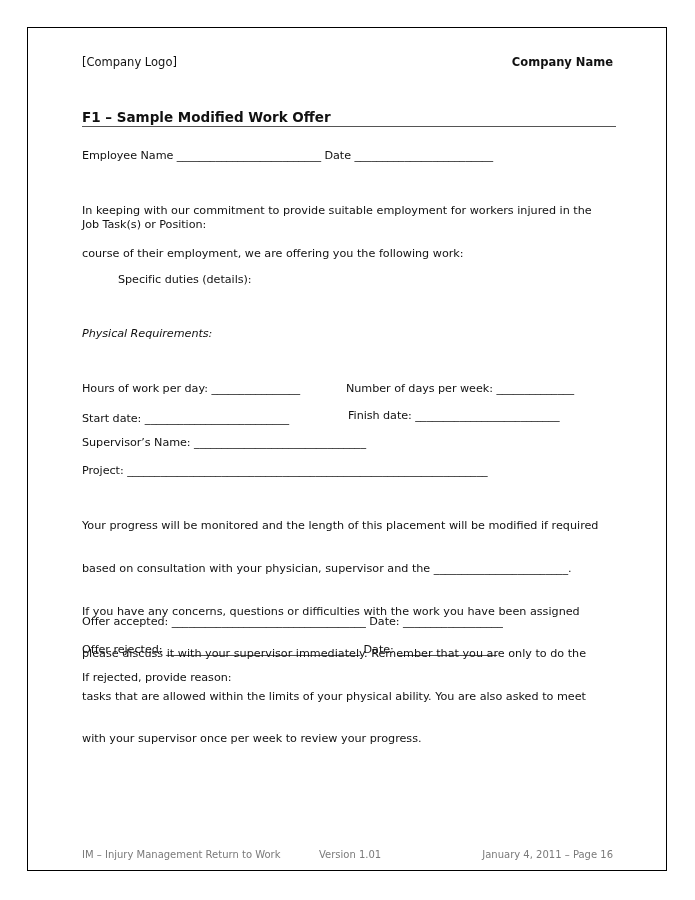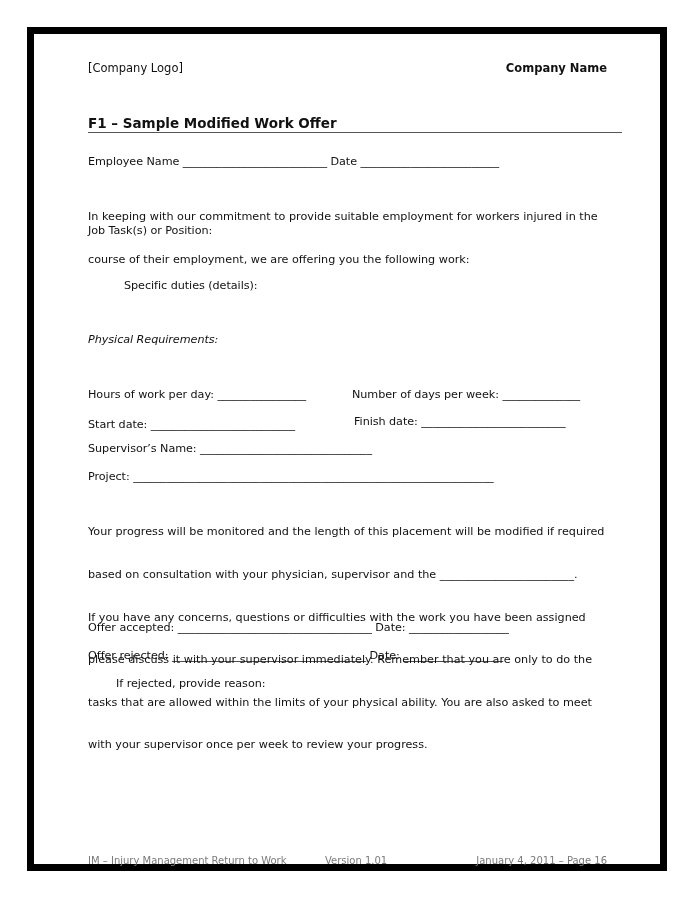--- a/index.html
+++ b/index.html
@@ -1,19 +1,19 @@
 <!DOCTYPE html>
 <html><head>
   <meta charset="utf-8">
   <style>
     html, body { margin: 0; padding: 0; background: #ffffff; }
     body { width: 695px; height: 900px; position: relative; overflow: hidden;
       font-family: "DejaVu Sans", sans-serif; color: #111; }
     .page { position: absolute; left: 27px; top: 27px; width: 640px; height: 844px;
-      border: 7px solid #000000; box-sizing: border-box; background: #fff; }
+      border: 1px solid #000000; box-sizing: border-box; background: #fff; }
     .abs { position: absolute; white-space: pre; }
     .txt { font-size: 11.2px; letter-spacing: -0.05px; }
     .logo { left: 54px; top: 27px; font-size: 11.5px; }
     .cname { right: 53px; top: 27px; font-size: 11.5px; font-weight: bold; }
     .title { left: 54px; top: 81px; font-size: 13.5px; font-weight: bold; }
     .rule { position: absolute; left: 54px; top: 98px; width: 534px; height: 1px; background: #555; }
     .para { left: 54px; font-size: 11.2px; line-height: 14.2px; }
     .footer { font-size: 10px; color: #7a7a7a; top: 821px; }
   </style>
 </head>
@@ -50,18 +50,18 @@
     <div>Your progress will be monitored and the length of this placement will be modified if required</div>
     <div>based on consultation with your physician, supervisor and the ________________________.</div>
     <div>If you have any concerns, questions or difficulties with the work you have been assigned</div>
     <div>please discuss it with your supervisor immediately. Remember that you are only to do the</div>
     <div>tasks that are allowed within the limits of your physical ability. You are also asked to meet</div>
     <div>with your supervisor once per week to review your progress.</div>
   </div>
 
   <div class="abs txt" style="left:54px; top:587px;">Offer accepted: ___________________________________ Date: __________________</div>
   <div class="abs txt" style="left:54px; top:615px;">Offer rejected: ___________________________________ Date: __________________</div>
-  <div class="abs txt" style="left:54px; top:643px;margin-left:28px;">If rejected, provide reason:</div>
+  <div class="abs txt" style="left:54px; top:643px;">If rejected, provide reason:</div>
 
   <div class="abs footer" style="left:54px;">IM – Injury Management Return to Work</div>
   <div class="abs footer" style="left:291px;">Version 1.01</div>
   <div class="abs footer" style="right:53px;">January 4, 2011 – Page 16</div>
 </div>
 
 </body></html>

